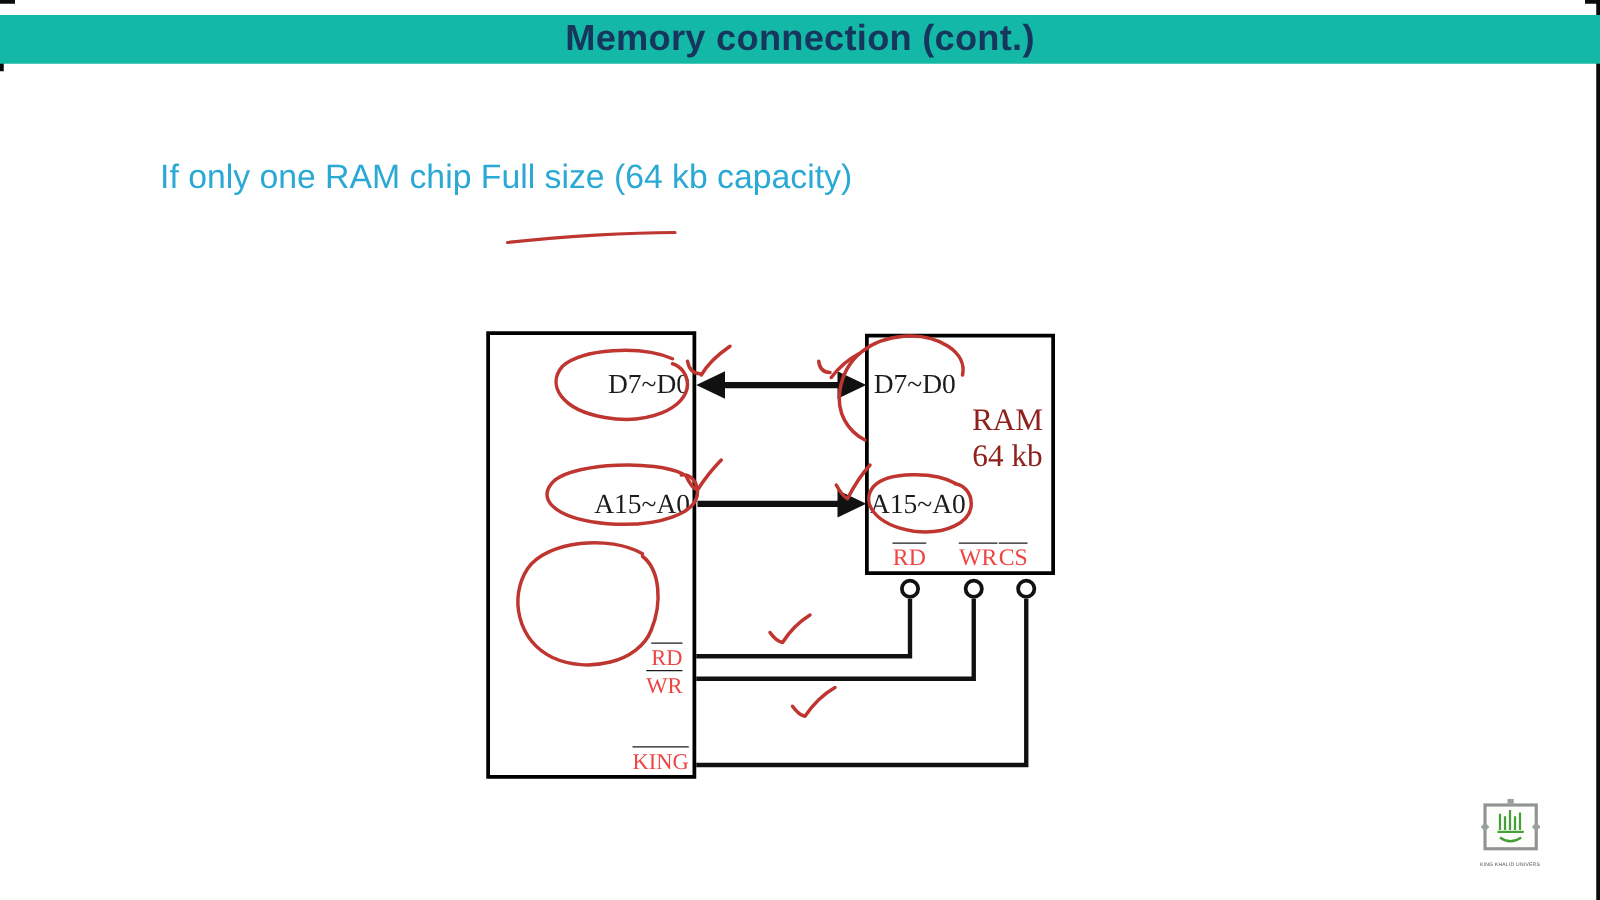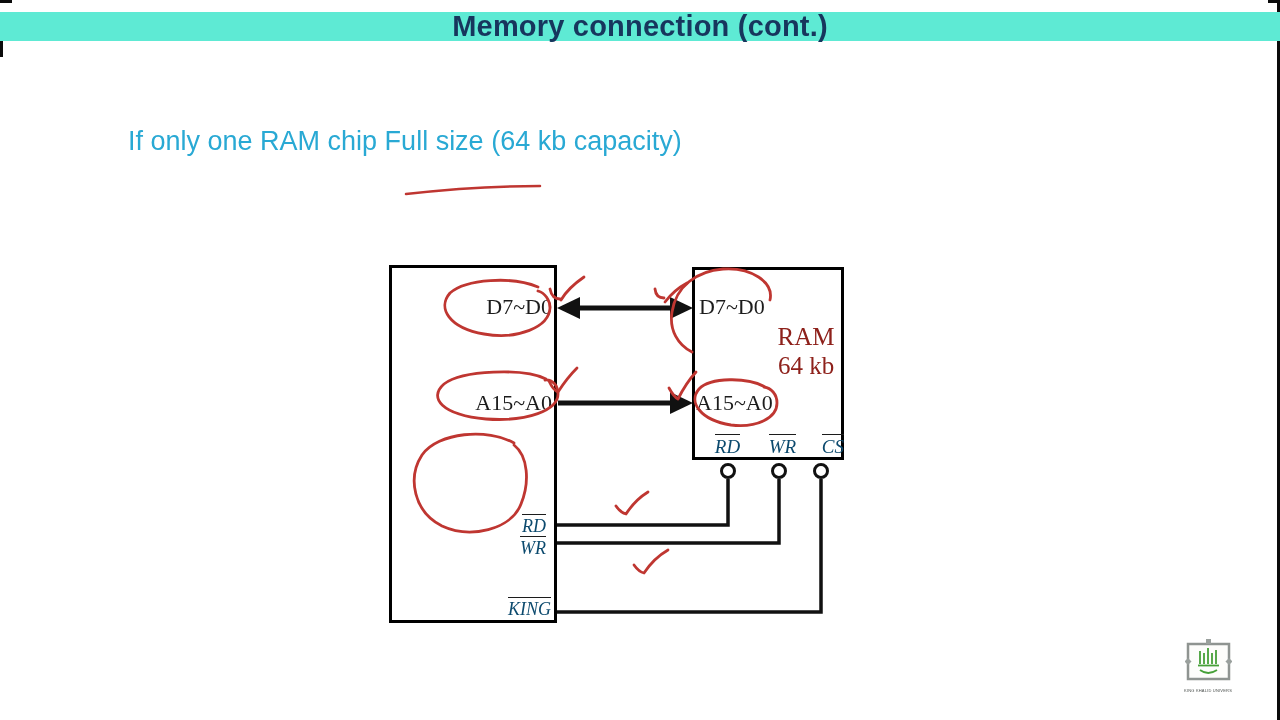--- a/index.html
+++ b/index.html
@@ -9,22 +9,22 @@
     font-family:"Liberation Sans", sans-serif;
   }
   
   .edge-right { position:absolute; right:0; top:0; width:3px; height:720px; background:#0b0b0b; }
   .edge-left  { position:absolute; left:0; top:12px; width:3px; height:45px; background:#0b0b0b; }
   .corner-tl  { position:absolute; left:0; top:0; width:12px; height:3px; background:#0b0b0b; }
   .corner-tr  { position:absolute; right:0; top:0; width:12px; height:3px; background:#0b0b0b; }
 
   
   .banner {
-    position:absolute; left:0; top:12px; width:1280px; height:29px;
-    background:#5eead4; display:flex; align-items:center; justify-content:center;
+    position:absolute; left:0; top:12px; width:1280px; height:39px;
+    background:#14b8a6; display:flex; align-items:center; justify-content:center;
   }
   .banner h1 {
     margin:0; font-size:29px; font-weight:bold; color:#17365d; letter-spacing:0.2px;
   }
 
   .subtitle {
     position:absolute; left:128px; top:126px; margin:0;
     font-size:27px; color:#29a9d4;
   }
 
@@ -42,31 +42,31 @@
   .cpu-d7  { left:452px; top:296px; width:100px; text-align:right; }
   .ram-d7  { left:699px; top:296px; }
   .cpu-a15 { left:445px; top:392px; width:107px; text-align:right; }
   .ram-a15 { left:696px; top:392px; }
 
   .chip-name { color:#8e211b; text-align:center; }
   .cpu-name { left:406px; top:441px; width:100px; font-size:29px; line-height:1.18; }
   .ram-name { left:775px; top:322px; width:62px;  font-size:25px; line-height:1.16; }
   .chip-name span { display:block; }
 
-  .pinlbl { position:absolute; font-family:"Liberation Serif", serif; font-style:italic;
-            color:#0c4a6e; line-height:1; white-space:nowrap; }
+  .pinlbl { position:absolute; font-family:"Liberation Serif", serif; 
+            color:#ef4444; line-height:1; white-space:nowrap; }
   .pin18 { font-size:18px; }
   .pin19 { font-size:19px; }
   .ol { display:inline-block; border-top:1.8px solid #1c1c1c; padding-top:2px; }
   .cpu-rd   { right:734px; top:514px; }
   .cpu-wr   { right:734px; top:536px; }
   .cpu-mreq { right:729px; top:597px; }
   .ram-rd { left:705px; top:434px; width:45px; text-align:center; }
   .ram-wr { left:760px; top:434px; width:45px; text-align:center; }
-  .ram-cs { left:799px; top:434px; width:45px; text-align:right; }
+  .ram-cs { left:799px; top:434px; width:45px; text-align:left; }
 
   
   .overlay { position:absolute; left:0; top:0; width:1280px; height:720px; pointer-events:none; }
   .wire  { stroke:#111; stroke-width:3.5; fill:none; }
   .shaft { stroke:#111; stroke-width:5;   fill:none; }
   .head  { fill:#111; stroke:none; }
   .pin-circle { fill:#fff; stroke:#111; stroke-width:3; }
   .ink   { stroke:#bf3631; fill:none; stroke-linecap:round; stroke-linejoin:round; }
   .ink-w { stroke-width:2.8; }
   .ink-t { stroke-width:2.5; }

